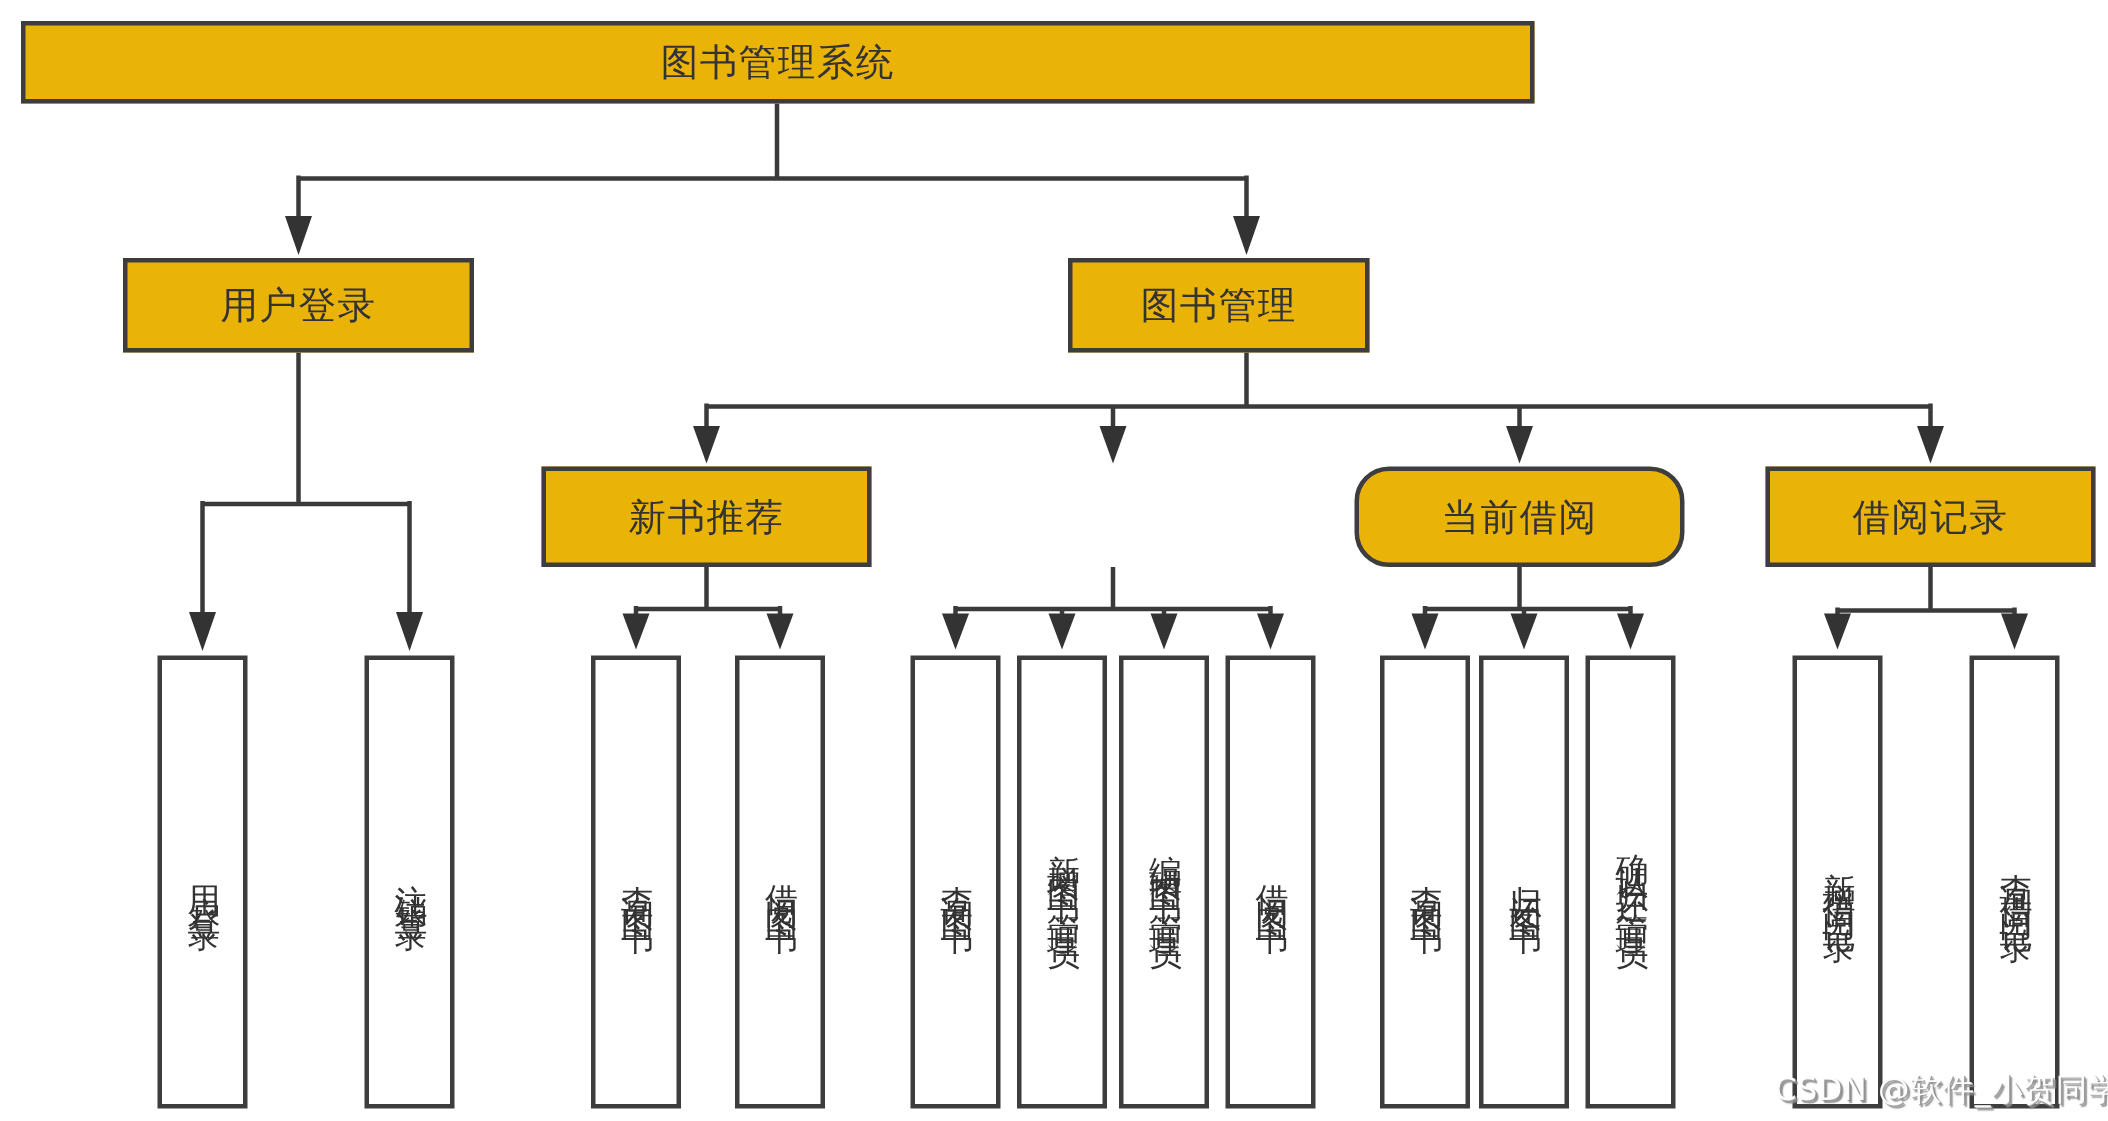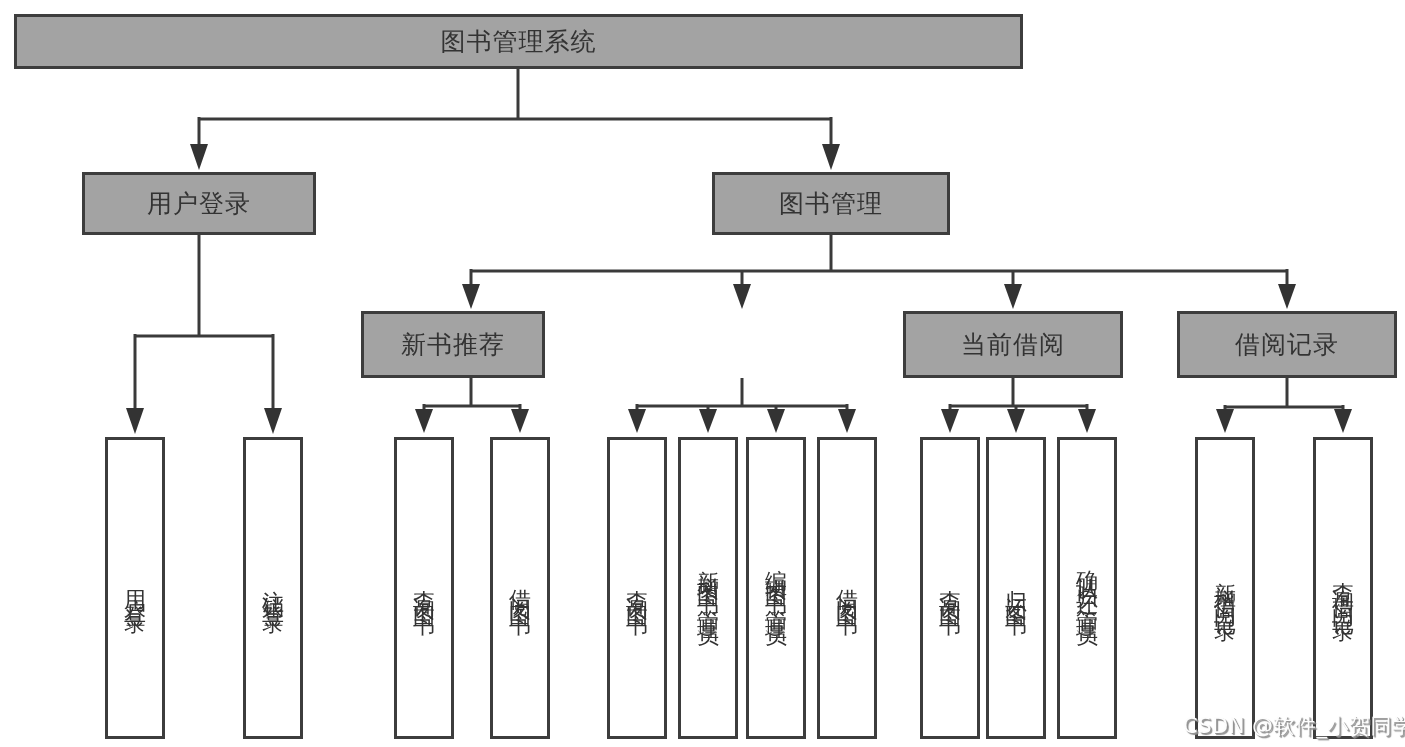--- a/index.html
+++ b/index.html
@@ -11,21 +11,21 @@
     color:#333333;
     overflow:hidden;
   }
   #connectors{
     position:absolute;left:0;top:0;width:1405px;height:747px;
   }
   #connectors path{stroke:#3a3a3a;stroke-width:3;fill:none;}
   #connectors polygon{fill:#333333;stroke:none;}
   .hbox{
     position:absolute;
-    background:#a3a3a3;
+    background:#eab308;
     border:3px solid #3d3d3d;
     box-sizing:border-box;
     display:flex;align-items:center;justify-content:center;
     font-size:25px;letter-spacing:1px;
     color:#333333;
     white-space:nowrap;
   }
   .vbox{
     position:absolute;
     background:#ffffff;
@@ -112,24 +112,24 @@
     <path d="M1225 407 H1343"></path>
     <path d="M1225 405 V415"></path>
     <path d="M1343 405 V415"></path>
     <polygon points="1216,409 1234,409 1225,433"></polygon>
     <polygon points="1334,409 1352,409 1343,433"></polygon>
   </svg>
 
   <div class="hbox" style="left:14px;top:14px;width:1009px;height:55px;">图书管理系统</div>
 
   <div class="hbox lvl2" style="left:82px;width:234px;">用户登录</div>
-  <div class="hbox lvl2" style="left:712px;width:238px;text-align:right;">图书管理</div>
+  <div class="hbox lvl2" style="left:712px;width:201px;text-align:right;">图书管理</div>
 
-  <div class="hbox lvl3" style="left:361px;width:184px;text-align:center;">新书推荐</div>
-  <div class="hbox lvl3" style="left:903px;width:220px;">当前借阅</div>
+  <div class="hbox lvl3" style="left:361px;width:220px;text-align:center;">新书推荐</div>
+  <div class="hbox lvl3" style="left:903px;width:220px;border-radius:23px;">当前借阅</div>
   <div class="hbox lvl3" style="left:1177px;width:220px;">借阅记录</div>
 
   <div class="vbox" style="left:105px;">用户登录</div>
   <div class="vbox" style="left:243px;">注销登录</div>
 
   <div class="vbox" style="left:394px;">查询图书</div>
   <div class="vbox" style="left:490px;">借阅图书</div>
 
   <div class="vbox" style="left:607px;">查询图书</div>
   <div class="vbox" style="left:678px;">新增图书（管理员）</div>

